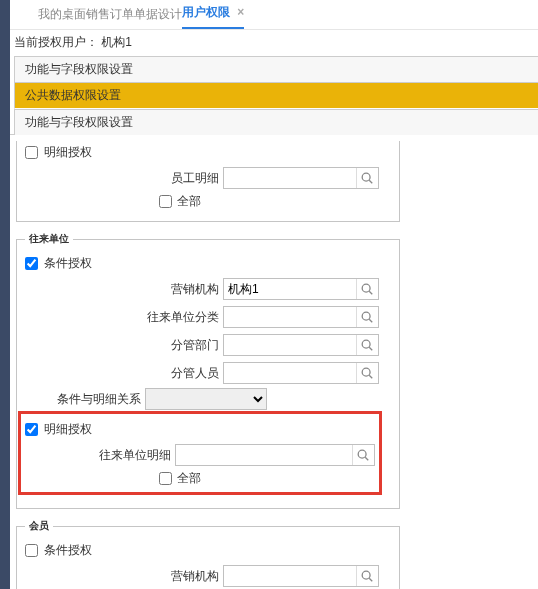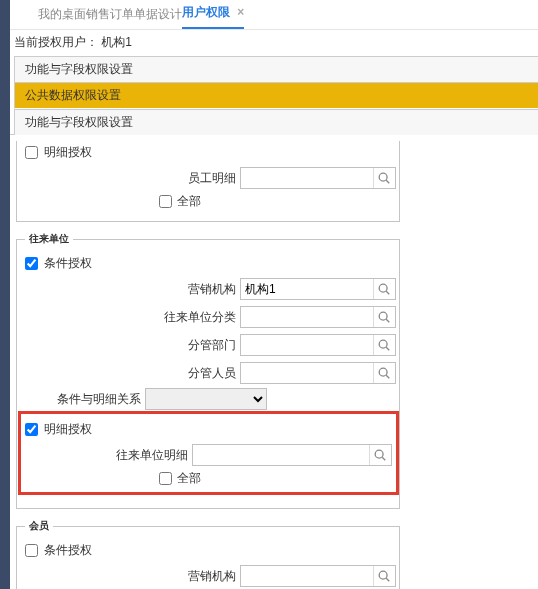--- a/index.html
+++ b/index.html
@@ -73,21 +73,21 @@
     padding: 6px 6px 0 6px;
     overflow: hidden;
   }
   .left-col {
     width: 384px;
     float: left;
   }
   fieldset {
     border: 1px solid #c5c5c5;
     margin: 0 0 10px 0;
-    padding: 6px 3px 10px 8px;
+    padding: 6px 20px 10px 8px;
   }
   fieldset.no-top {
     border-top: none;
     padding-top: 0;
   }
   legend {
     font-weight: bold;
     padding: 0 4px;
     font-size: 10px;
   }

